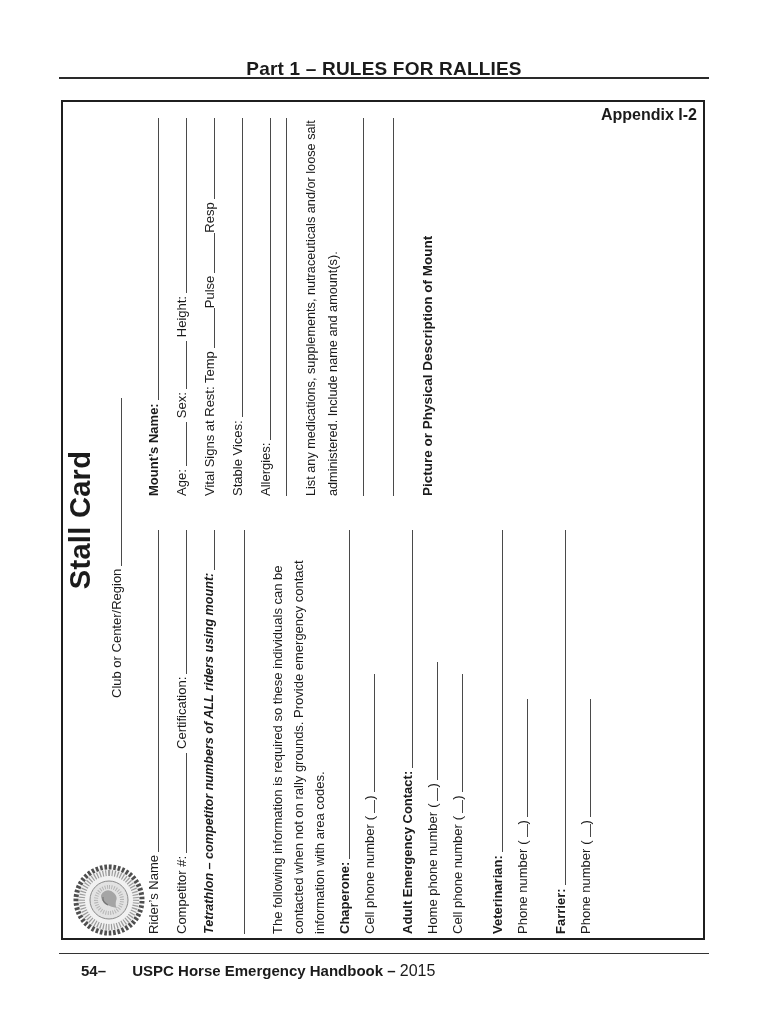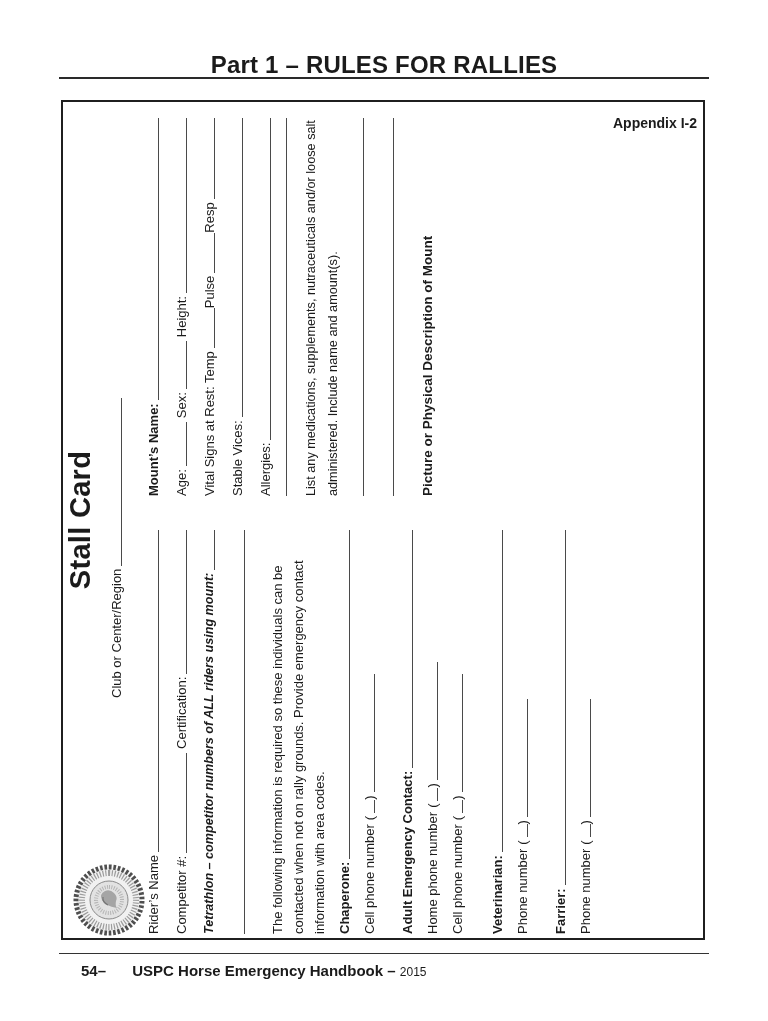--- a/index.html
+++ b/index.html
@@ -1,33 +1,33 @@
 <!DOCTYPE html>
 <html><head>
 <meta charset="utf-8">
 <style>
   html,body{margin:0;padding:0;background:#ffffff;}
   body{width:768px;height:1021px;overflow:hidden;position:relative;
        font-family:"Liberation Sans",sans-serif;color:#1b1b1b;}
 
   
-  .page-heading{position:absolute;top:51px;left:0;width:768px;text-align:center;
-                font-size:24px;font-weight:bold;letter-spacing:.2px;}
+  .page-heading{position:absolute;top:58px;left:0;width:768px;text-align:center;
+                font-size:19px;font-weight:bold;letter-spacing:.2px;}
   .heading-rule{position:absolute;top:77px;left:59px;width:650px;height:0;
                 border-top:2.5px solid #2a2a2a;}
   .footer-rule{position:absolute;top:953px;left:59px;width:650px;height:0;
                border-top:1.5px solid #333;}
   .page-footer{position:absolute;top:962px;left:59px;font-size:15px;}
   .page-footer .f-bold{font-weight:bold;margin-left:22px;}
-  .page-footer .f-year{font-size:12px;font-weight:normal;}
+  .page-footer .f-year{font-size:16px;font-weight:normal;}
 
   
   .card-box{position:absolute;left:61px;top:100px;width:644px;height:840px;
             box-sizing:border-box;border:2px solid #1f1f1f;}
-  .appendix{position:absolute;top:13px;right:6px;font-size:14px;font-weight:bold;}
+  .appendix{position:absolute;top:4px;right:6px;font-size:16px;font-weight:bold;}
 
   
   .rotated{position:absolute;left:0;top:0;width:836px;height:636px;
            transform-origin:0 0;transform:rotate(-90deg) translateX(-836px);}
 
   .form-header{position:absolute;left:0;top:0;width:836px;height:77px;}
   .form-title{position:absolute;left:0;top:1px;width:100%;text-align:center;
               font-size:29px;font-weight:bold;letter-spacing:.3px;}
   .club-line{position:absolute;left:240px;top:46px;width:300px;display:flex;
              font-size:13px;align-items:flex-end;}

